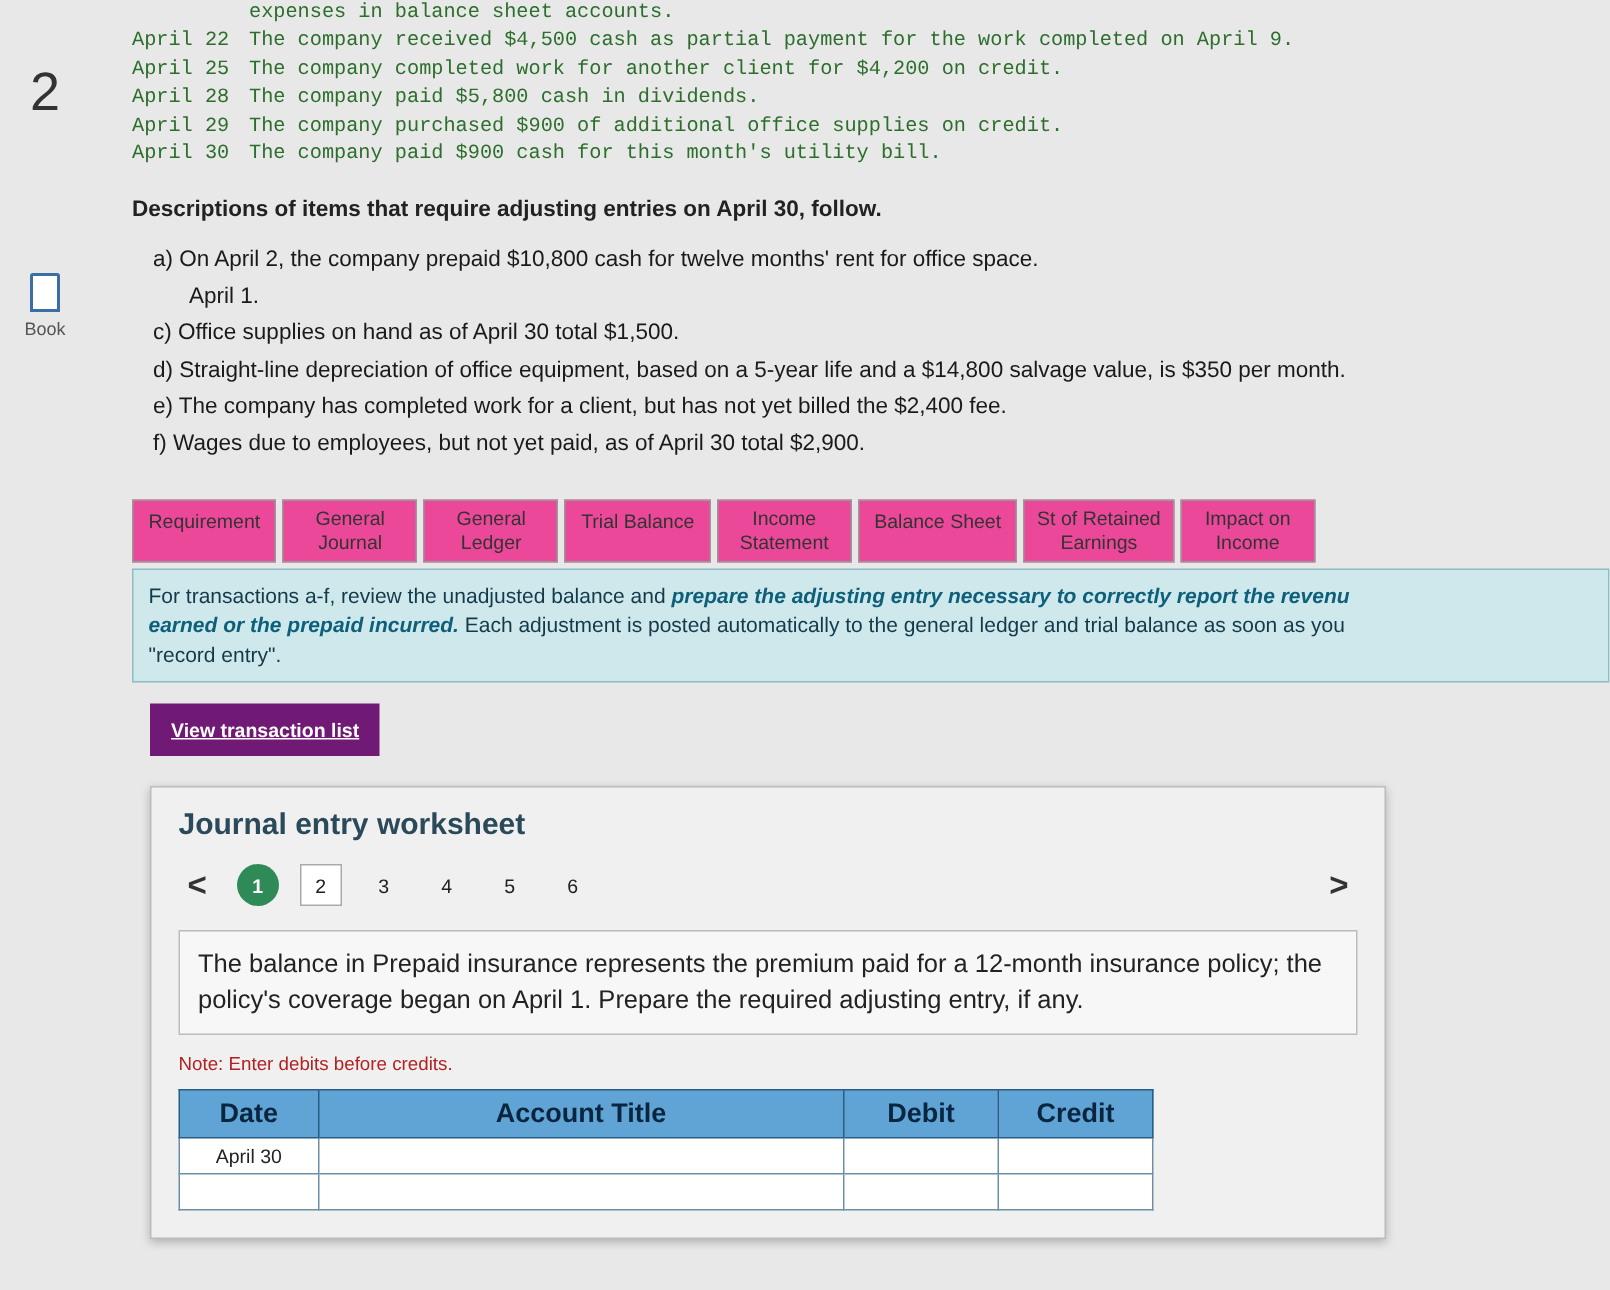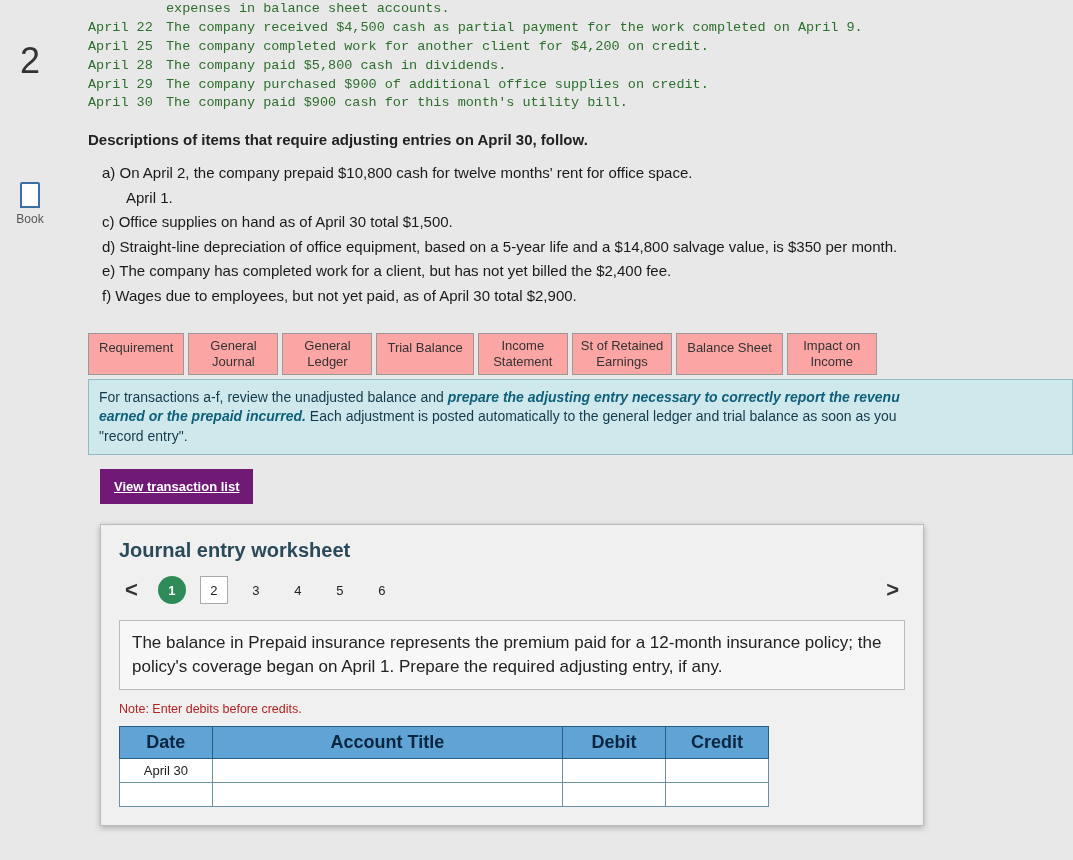--- a/index.html
+++ b/index.html
@@ -69,21 +69,21 @@
   .items .row { margin-bottom: 2px; }
   .indent { margin-left: 24px; }
   .tabs-wrap {
     margin: 26px 18px 0 18px;
   }
   .tabs-row {
     display: flex;
     gap: 4px;
   }
   .tab-btn {
-    background: #fca5a5;
+    background: #ec4899;
     border: 1px solid #999;
     padding: 6px 10px;
     min-width: 90px;
     text-align: center;
     font-size: 13px;
     color: #333;
     line-height: 1.2;
     cursor: pointer;
   }
   .tab-btn.twoline { padding: 4px 8px; }
@@ -224,23 +224,23 @@
   <div class="tabs-wrap">
     <div class="tabs-row">
       <div class="tab-btn">Requirement</div>
       <div class="tab-btn twoline" style="white-space:pre-line">General
 Journal</div>
       <div class="tab-btn twoline" style="white-space:pre-line">General
 Ledger</div>
       <div class="tab-btn">Trial Balance</div>
       <div class="tab-btn twoline" style="white-space:pre-line">Income
 Statement</div>
+      <div class="tab-btn">Balance Sheet</div>
       <div class="tab-btn twoline" style="white-space:pre-line">St of Retained
 Earnings</div>
-      <div class="tab-btn">Balance Sheet</div>
       <div class="tab-btn twoline" style="white-space:pre-line">Impact on
 Income</div>
     </div>
   </div>
 
   <div class="instructions">
     <span>For transactions a-f, review the unadjusted balance and </span><em>prepare the adjusting entry necessary to correctly report the revenu</em><br>
     <em>earned or the prepaid incurred.</em><span> Each adjustment is posted automatically to the general ledger and trial balance as soon as you </span><br>
     <span>"record entry".</span>
   </div>

